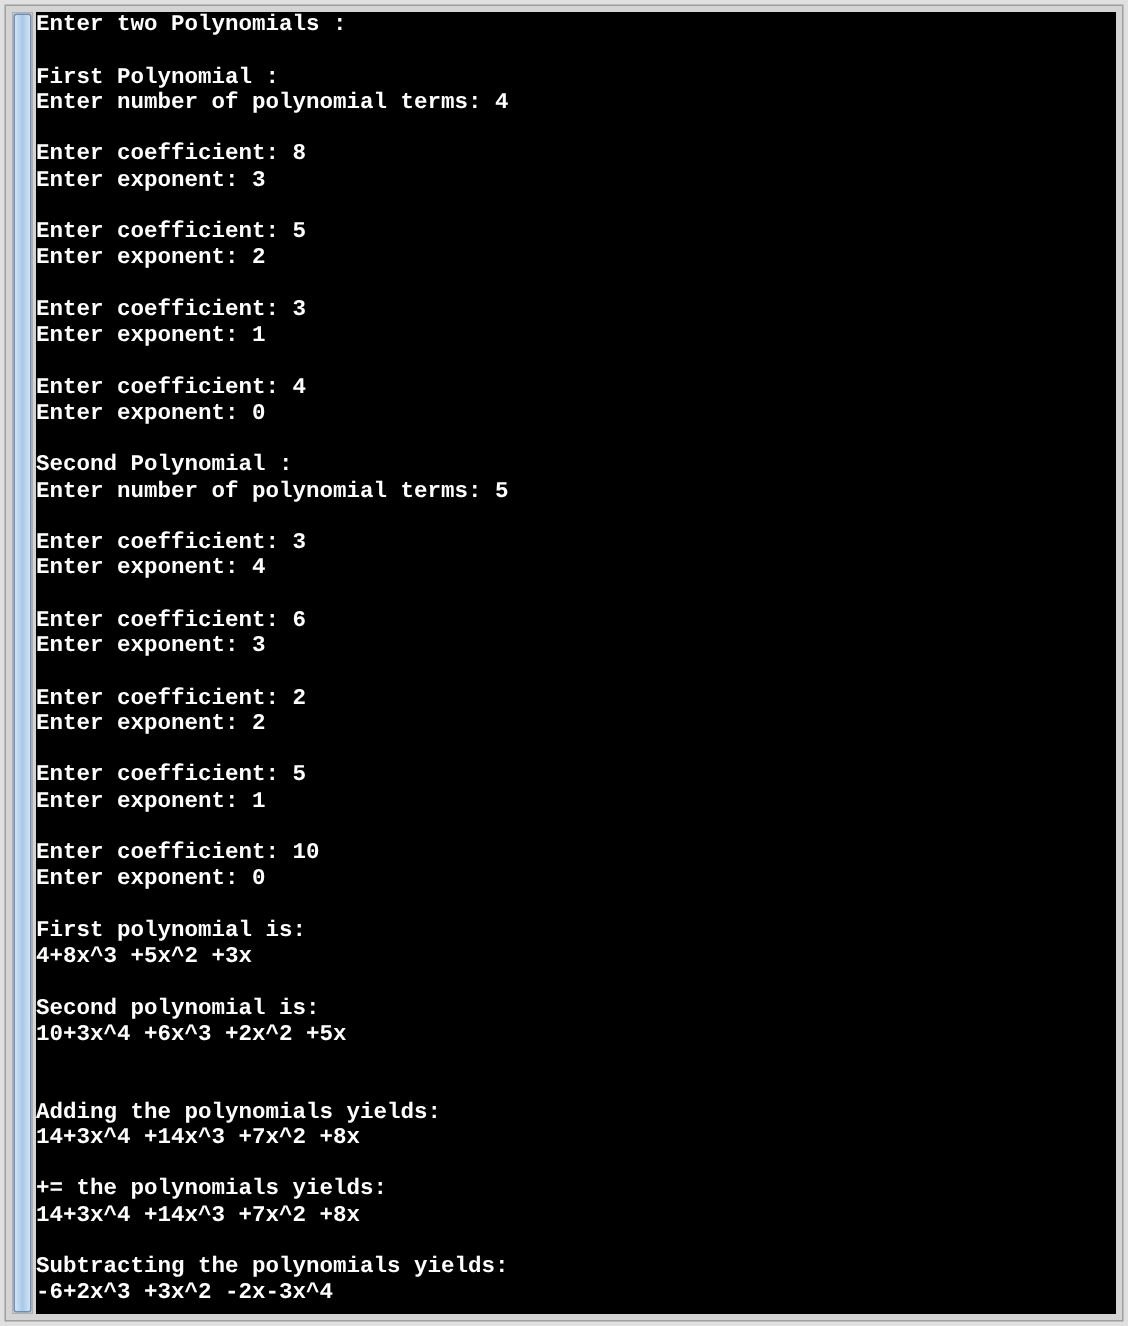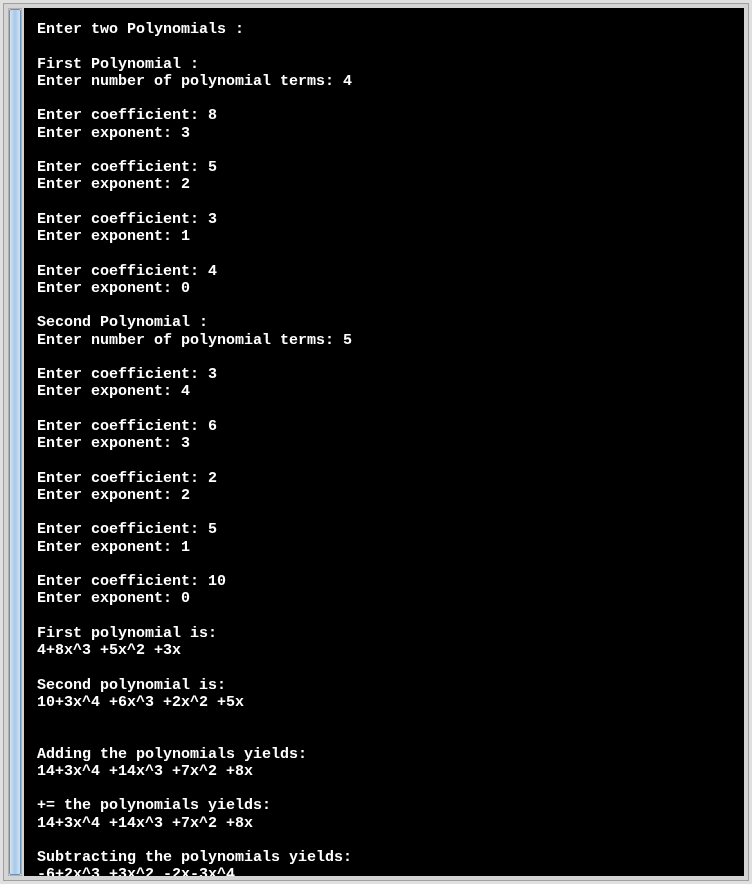--- a/index.html
+++ b/index.html
@@ -46,21 +46,21 @@
       left: 20px;
       top: 4px;
       right: 4px;
       bottom: 4px;
       background: #000000;
       color: #ffffff;
       font-family: 'Courier New', Consolas, monospace;
       font-size: 15px;
       font-weight: bold;
       line-height: 1.15;
-      padding: 13px;
+      padding: 0;
       overflow: hidden;
       white-space: pre;
     }
     .line {
       display: block;
       min-height: 1.15em;
     }
   </style>
 </head>
 <body>

